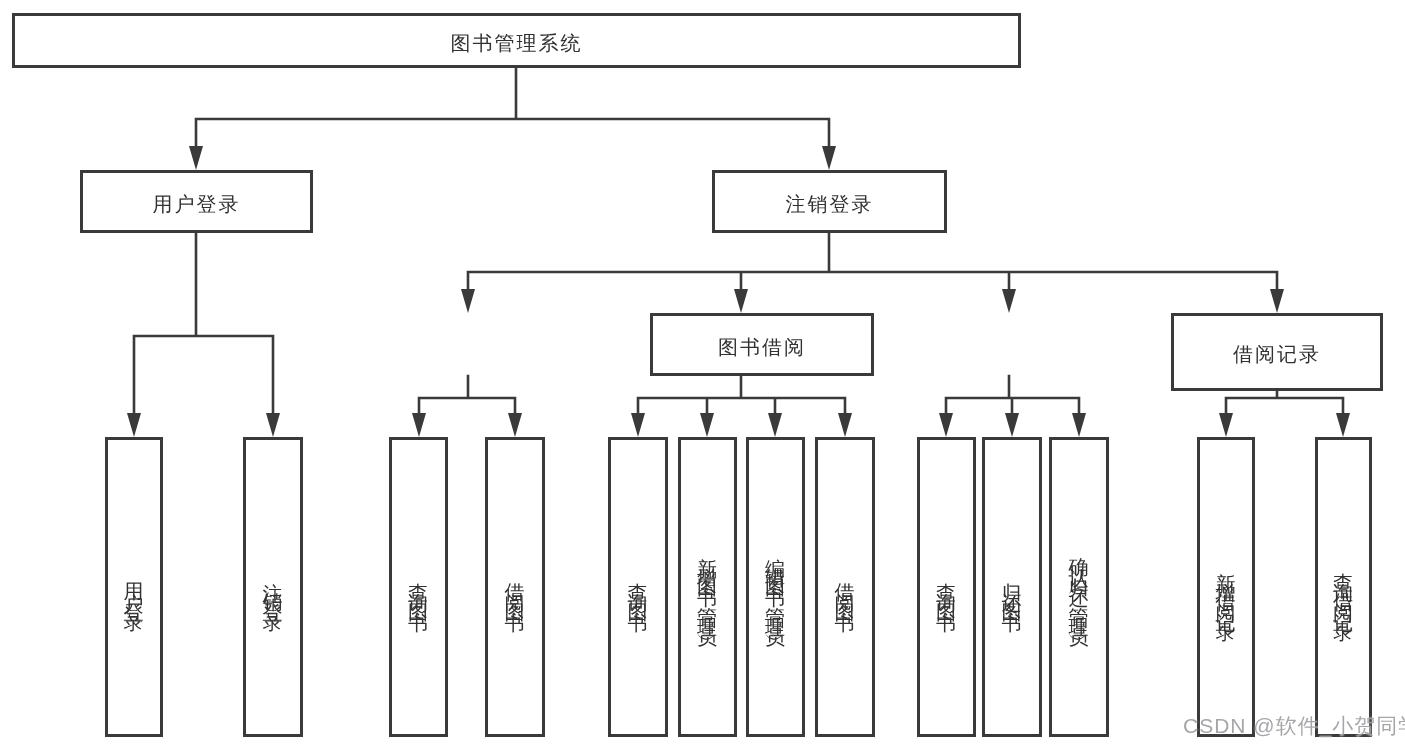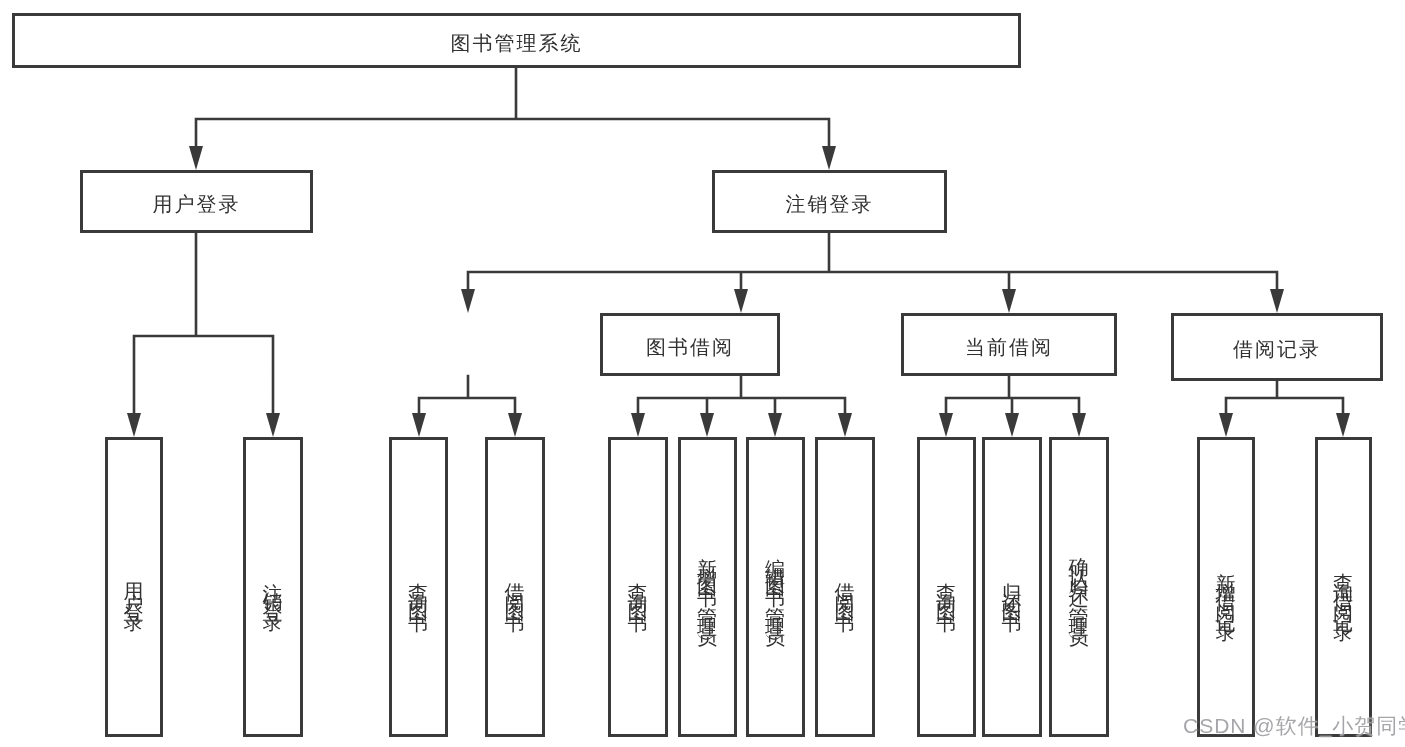--- a/index.html
+++ b/index.html
@@ -72,23 +72,22 @@
       <polygon points="1079,437 1072,413 1086,413" fill="#3a3a3a"></polygon>
       <polygon points="1226,437 1219,413 1233,413" fill="#3a3a3a"></polygon>
       <polygon points="1343,437 1336,413 1350,413" fill="#3a3a3a"></polygon>
     </svg>
 
   <div class="box h" style="left:12px;top:13px;width:1009px;height:55px">图书管理系统</div>
 
   <div class="box h" style="left:80px;top:170px;width:233px;height:63px">用户登录</div>
   <div class="box h" style="left:712px;top:170px;width:235px;height:63px">注销登录</div>
 
-  <div class="box h" style="left:600px;top:313px;width:180px;height:63px">图书借阅</div>
-  <div class="box h" style="left:901px;top:313px;width:216px;height:63px">当前借阅</div>
-  <div class="box h" style="left:1171px;top:313px;width:212px;height:68px">借阅记录</div>
+  <div class="box h" style="left:650px;top:313px;width:224px;height:63px">图书借阅</div>
+  <div class="box h" style="left:1171px;top:313px;width:212px;height:78px">借阅记录</div>
 
   <div class="box v" style="left:105px;top:437px;width:58px;height:300px">用户登录</div>
   <div class="box v" style="left:243px;top:437px;width:60px;height:300px">注销登录</div>
 
   <div class="box v" style="left:389px;top:437px;width:59px;height:300px">查询图书</div>
   <div class="box v" style="left:485px;top:437px;width:60px;height:300px">借阅图书</div>
 
   <div class="box v" style="left:608px;top:437px;width:60px;height:300px">查询图书</div>
   <div class="box v" style="left:678px;top:437px;width:59px;height:300px">新增图书（管理员）</div>
   <div class="box v" style="left:746px;top:437px;width:59px;height:300px">编辑图书（管理员）</div>

